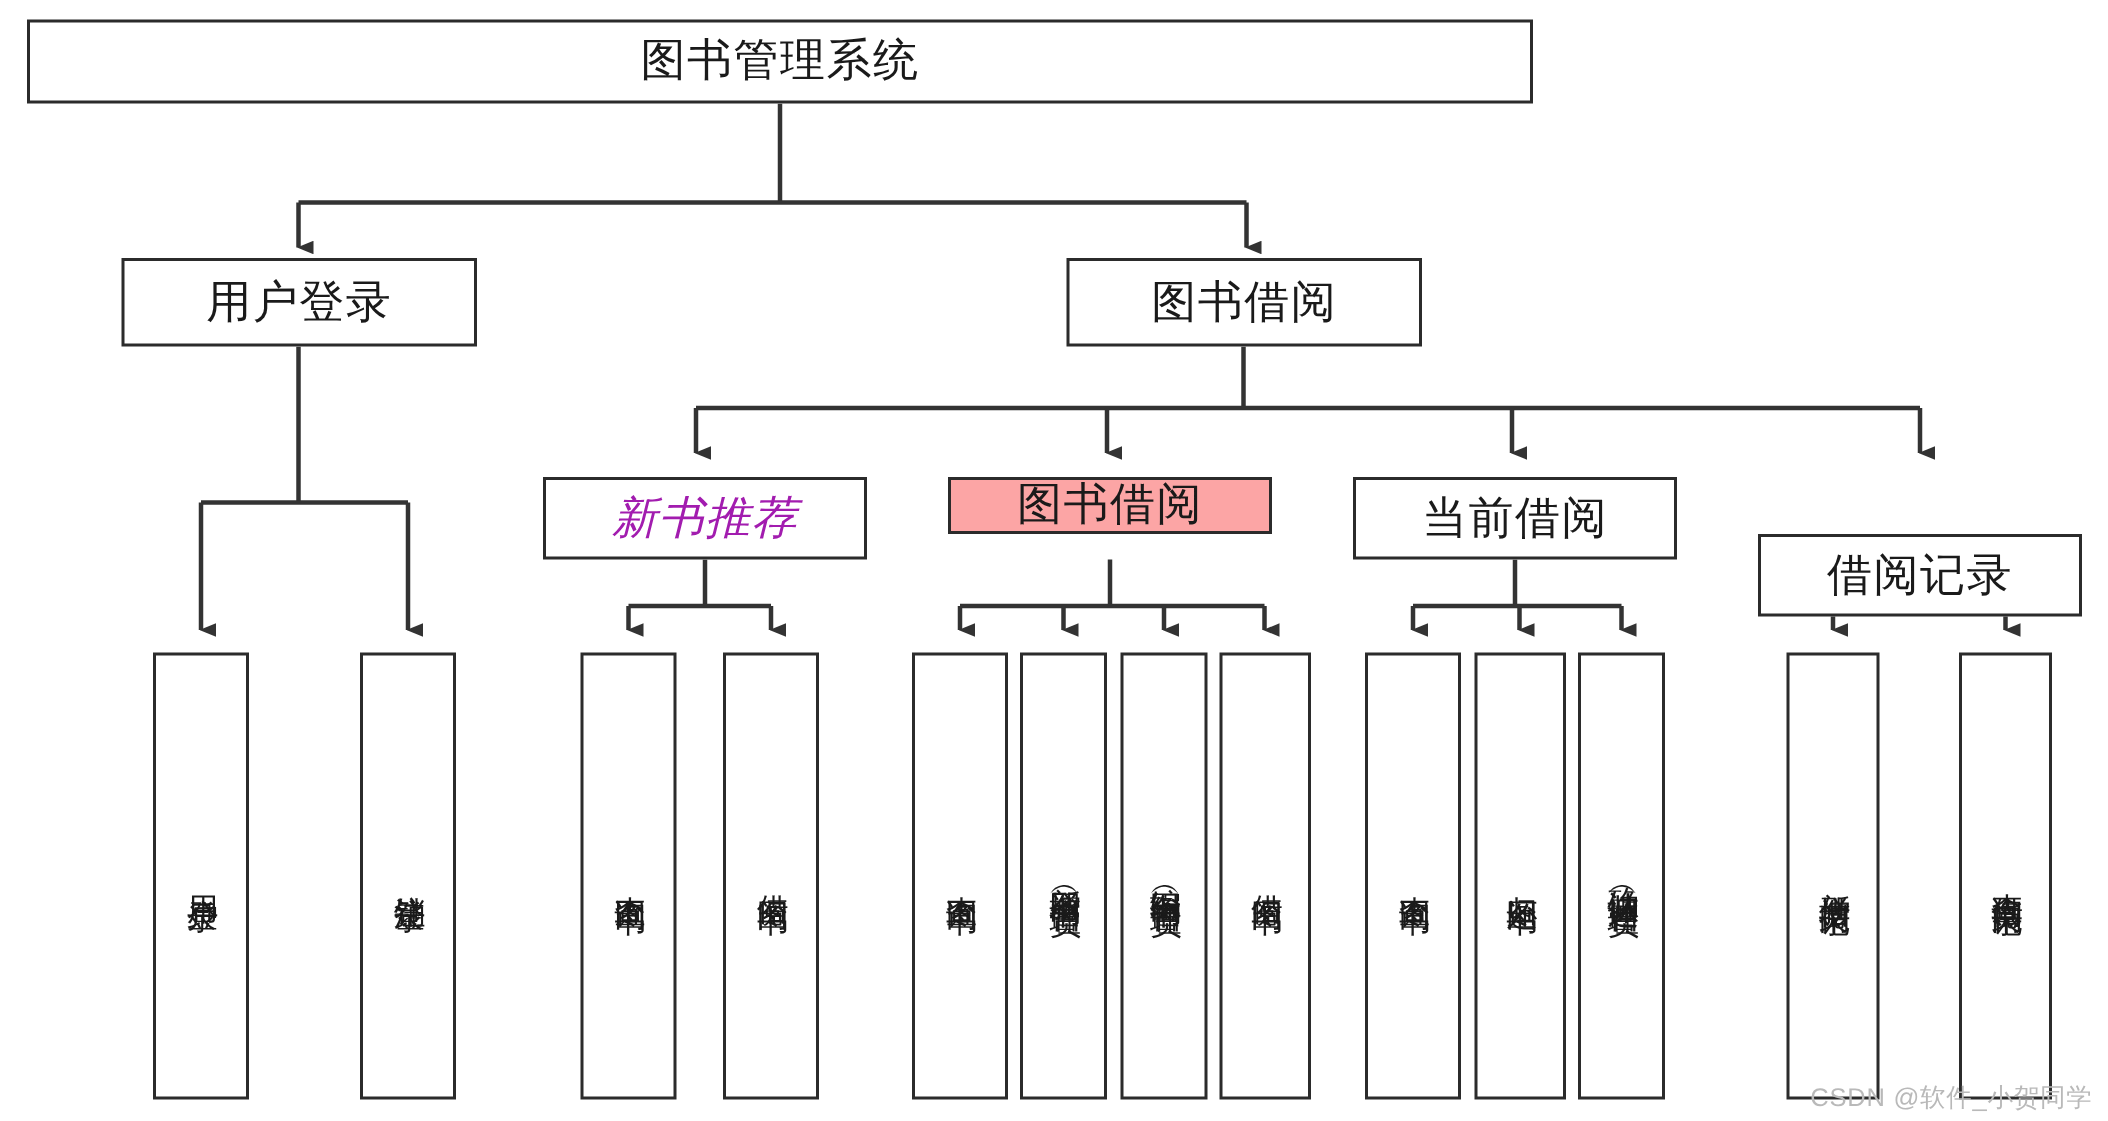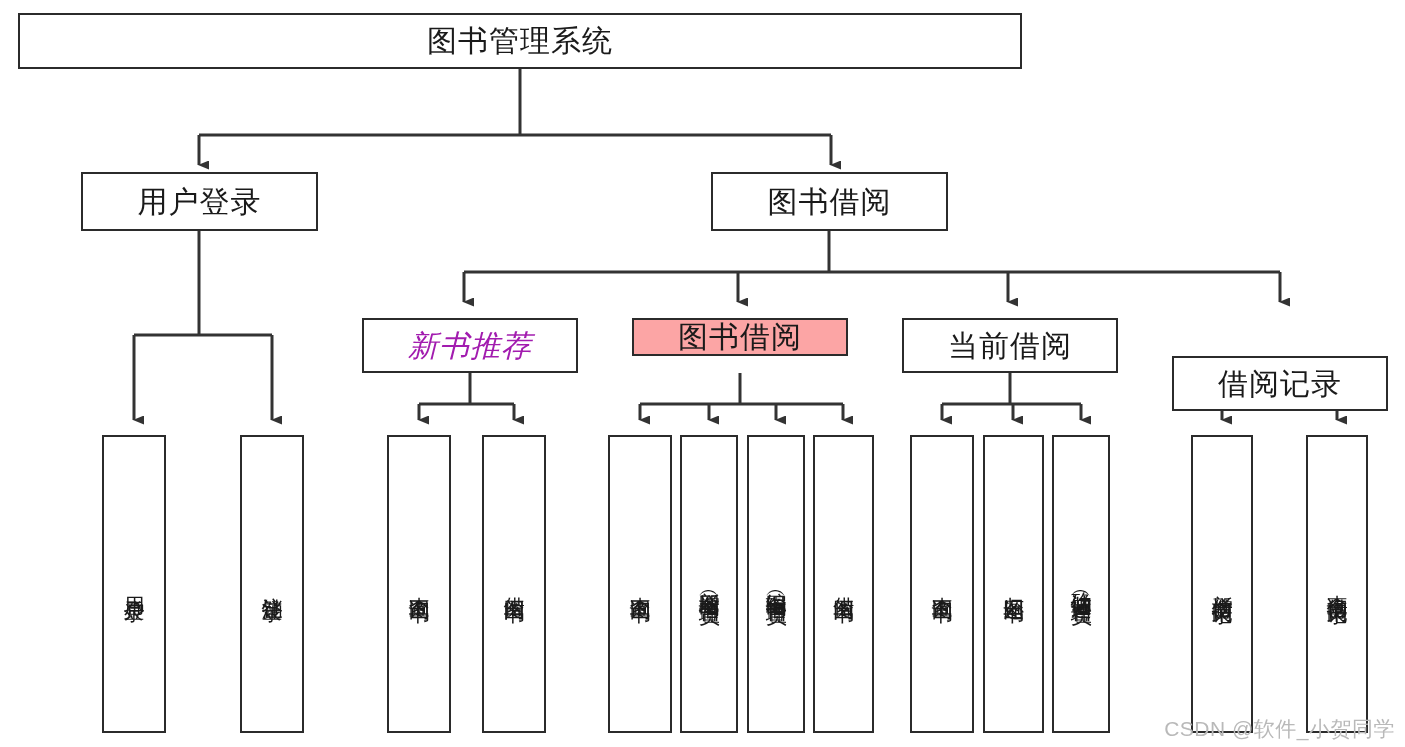--- a/index.html
+++ b/index.html
@@ -58,21 +58,21 @@
     max-height: 100%;
   }
   .label {
     display: block;
     white-space: nowrap;
   }
   #watermark {
     position: absolute;
     right: 10px;
     bottom: 4px;
-    font-size: 21px;
+    font-size: 17px;
     color: #b9b9b9;
     letter-spacing: 0.5px;
     z-index: 5;
     white-space: nowrap;
     font-family: "Liberation Sans", "DejaVu Sans", sans-serif;
   }
 </style>
 </head>
 <body>
 

